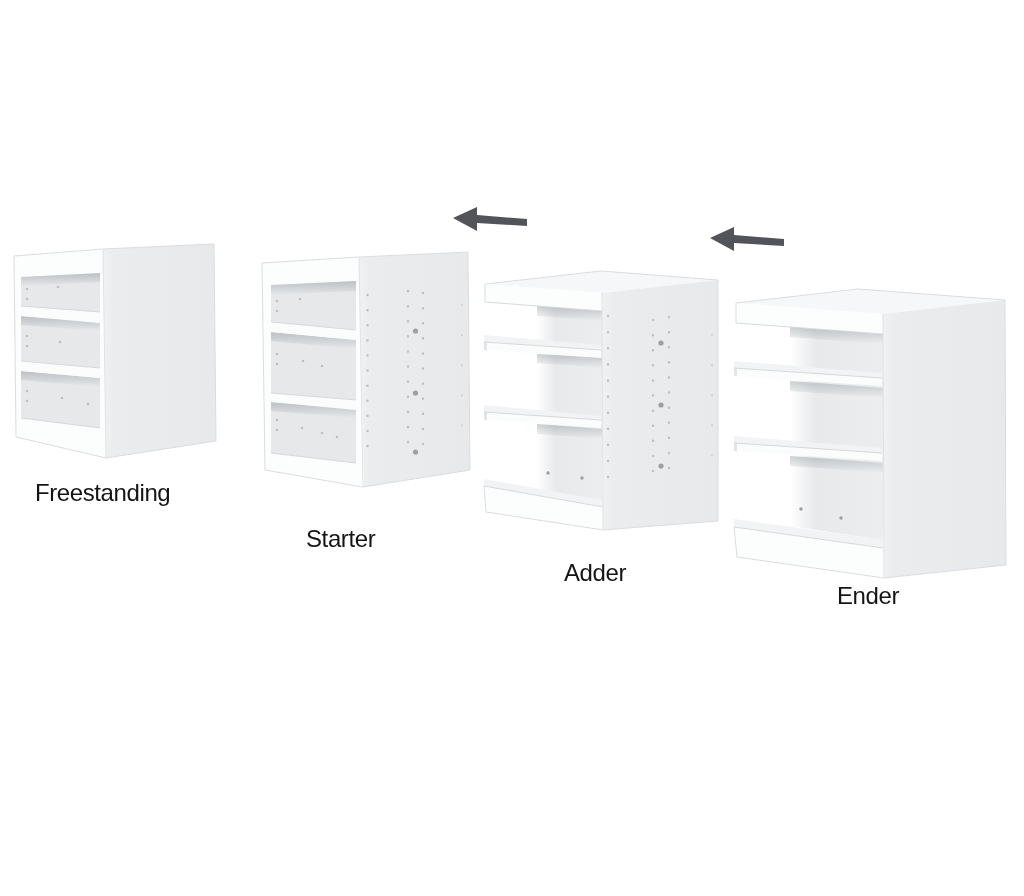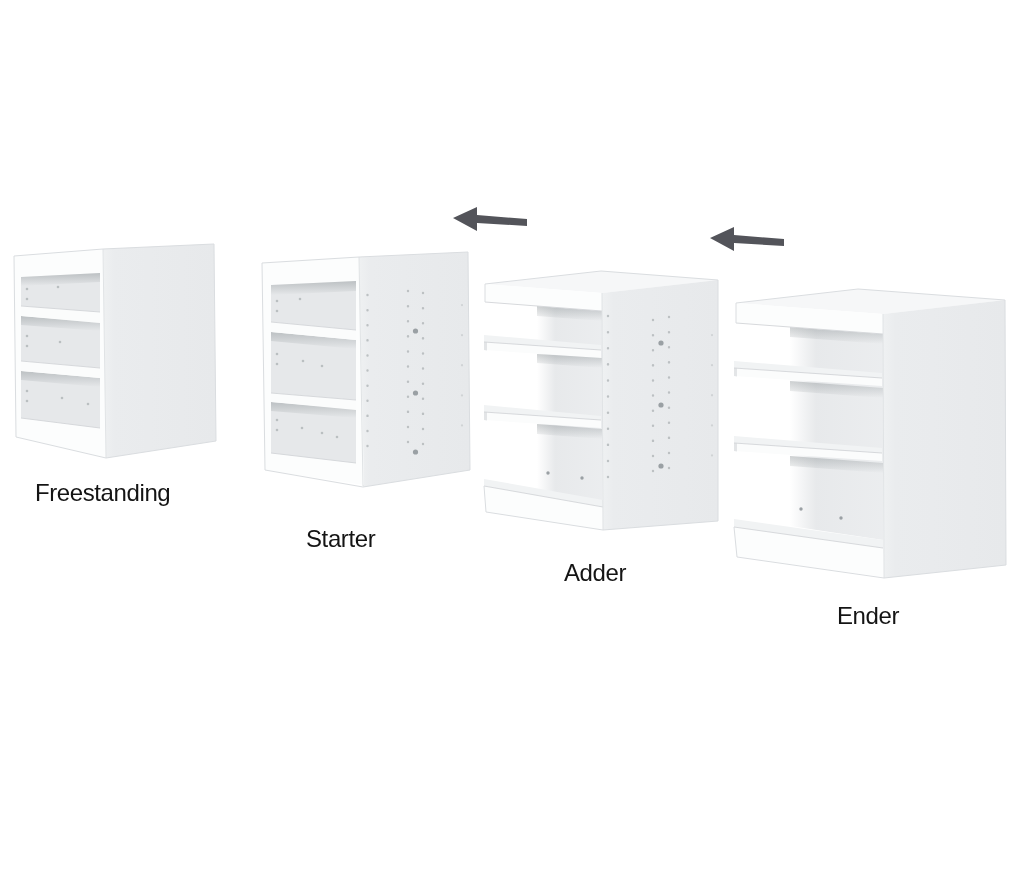--- a/index.html
+++ b/index.html
@@ -227,14 +227,14 @@
       <path class="arrow" d="M453,218 L477,207 L477,215 L527,219 L527,226 L477,223 L477,231 Z"></path>
     </g>
     <g>
       <path class="arrow" d="M710,238 L734,227 L734,235 L784,239 L784,246 L734,243 L734,251 Z"></path>
     </g>
   </svg>
 
   <div class="unit-label" style="left:35px;  top:479px;">Freestanding</div>
   <div class="unit-label" style="left:306px; top:525px;">Starter</div>
   <div class="unit-label" style="left:564px; top:559px;">Adder</div>
-  <div class="unit-label" style="left:837px; top:602px;">Ender</div>
+  <div class="unit-label" style="left:837px; top:582px;">Ender</div>
 </div>
 
 </body></html>

